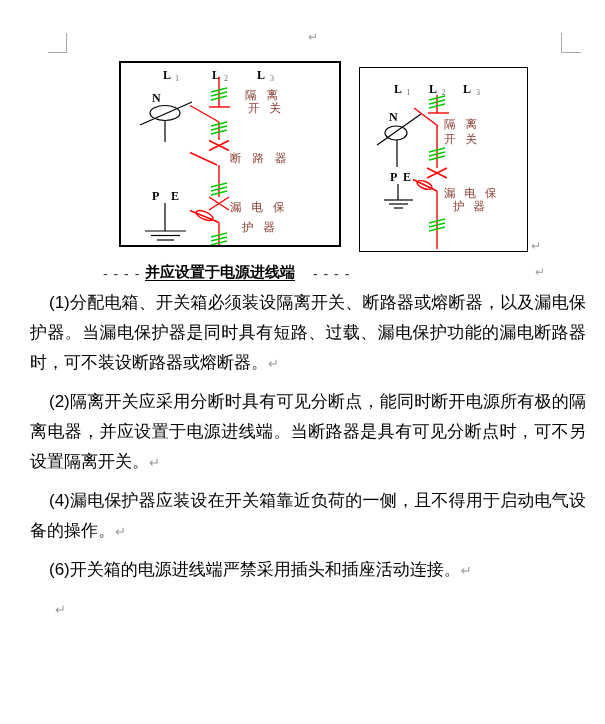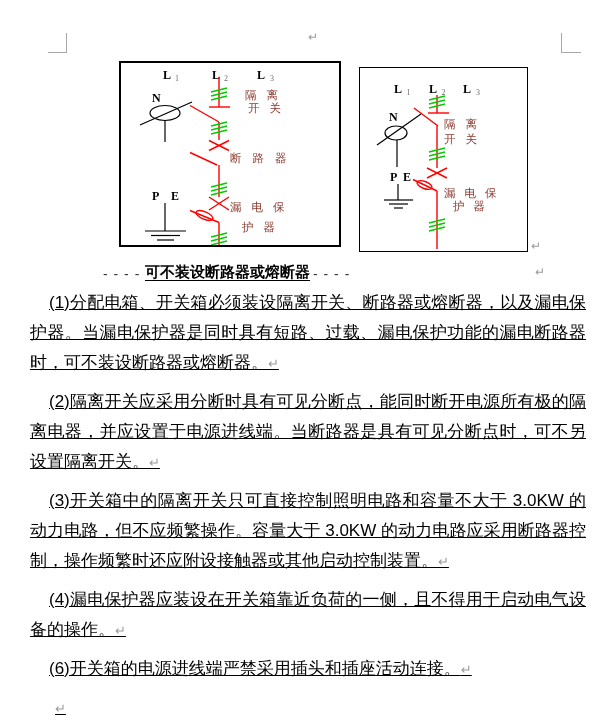--- a/index.html
+++ b/index.html
@@ -32,21 +32,21 @@
   .cn{font-family:"Liberation Sans",sans-serif;font-size:11.5px;fill:#8b3a2e;}
 
   
   .dash-leader{position:absolute;top:266px;font-size:14px;letter-spacing:1px;color:#3a3a3a;white-space:pre;}
   .caption{position:absolute;top:263px;font-size:15px;font-weight:bold;color:#000;
            text-decoration:underline;text-underline-offset:3px;white-space:nowrap;}
 
   
   .body-text{position:absolute;left:30px;top:288px;width:556px;}
   .body-text p{margin:0 0 8px 0;font-size:17px;line-height:30px;text-align:justify;
-               text-indent:19px;color:#000;text-decoration:underline;}
+               text-indent:19px;color:#000;}
   .body-text p.empty-para{text-indent:25px;}
 </style>
 </head>
 <body>
 
 <div class="page">
 
   <div class="corner corner-tl"></div>
   <div class="corner corner-tr"></div>
 
@@ -183,26 +183,25 @@
       <text class="cn" x="84" y="60" style="letter-spacing:10px;">隔离</text>
       <text class="cn" x="84" y="75" style="letter-spacing:10px;">开关</text>
       <text class="cn" x="84" y="129" style="letter-spacing:9px;">漏电保</text>
       <text class="cn" x="93" y="142" style="letter-spacing:9px;">护器</text>
     </svg>
   </div>
 
   <span class="pilcrow" style="left:531px;top:240px;">↵</span>
 
   <span class="dash-leader" style="left:103px;">- - - -</span>
-  <span class="caption" style="left:145px;">可不装设断路器或熔断器</span>
+  <span class="caption" style="left:145px;">并应设置于电源进线端</span>
   <span class="dash-leader" style="left:313px;">- - - -</span>
   <span class="pilcrow" style="left:535px;top:266px;">↵</span>
 
   <div class="body-text">
     <p><span>(1)分配电箱、开关箱必须装设隔离开关、断路器或熔断器，以及漏电保护器。当漏电保护器是同时具有短路、过载、漏电保护功能的漏电断路器时，可不装设断路器或熔断器。</span><span class="pilcrow-inline">↵</span></p>
     <p><span>(2)隔离开关应采用分断时具有可见分断点，能同时断开电源所有极的隔离电器，并应设置于电源进线端。当断路器是具有可见分断点时，可不另设置隔离开关。</span><span class="pilcrow-inline">↵</span></p>
-    <p><span>(3)开关箱中的隔离开关只可直接控制照明电路和容量不大于 3.0KW 的动力电路，但不应频繁操作。容量大于 3.0KW 的动力电路应采用断路器控制，操作频繁时还应附设接触器或其他启动控制装置。</span><span class="pilcrow-inline">↵</span></p>
     <p><span>(4)漏电保护器应装设在开关箱靠近负荷的一侧，且不得用于启动电气设备的操作。</span><span class="pilcrow-inline">↵</span></p>
     <p><span>(6)开关箱的电源进线端严禁采用插头和插座活动连接。</span><span class="pilcrow-inline">↵</span></p>
     <p class="empty-para"><span class="pilcrow-inline">↵</span></p>
   </div>
 
 </div>
 
 </body></html>

